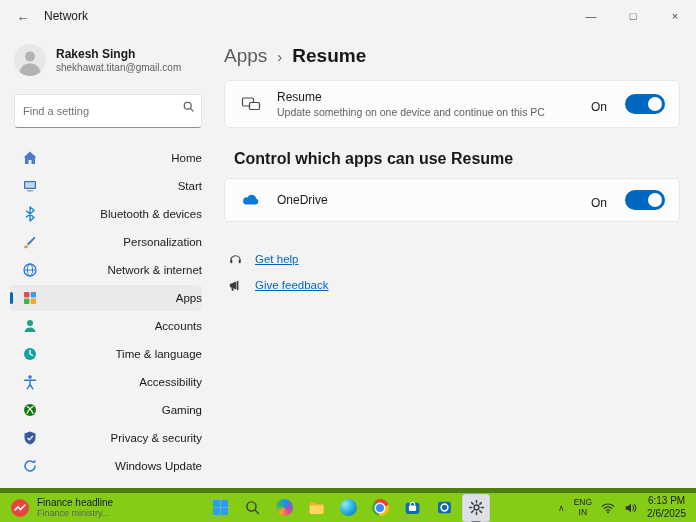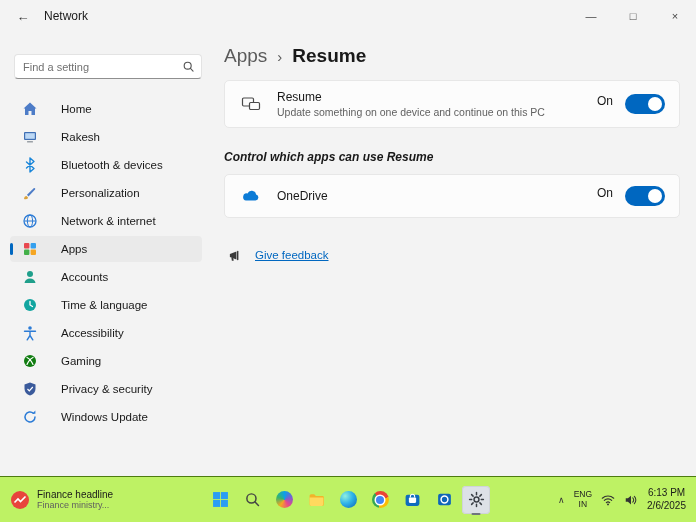--- a/index.html
+++ b/index.html
@@ -15,56 +15,56 @@
 
   
   .content{position:absolute;top:32px;bottom:34px;left:0;right:0;display:flex;}
 
   
   .sidebar{width:212px;flex-shrink:0;padding:8px 0 0 10px;}
   .user{display:flex;align-items:center;gap:10px;height:40px;margin-left:4px;cursor:pointer;}
   .avatar svg{width:32px;height:32px;display:block;}
   .user-name{font-size:12px;font-weight:700;}
   .user-email{font-size:10px;color:#606060;margin-top:1px;}
-  .searchbox{margin:14px 10px 16px 4px;position:relative;height:25px;}
+  .searchbox{margin:14px 10px 16px 4px;position:relative;height:34px;}
   .search-input{width:100%;height:100%;border:1px solid #e3e3e3;border-bottom:1px solid #8f8f8f;border-radius:4px;background:#fff;padding:0 26px 0 8px;font-size:11px;color:#191919;outline:none;}
   .search-input::placeholder{color:#717171;}
   .search-ic{position:absolute;right:7px;top:6px;}
   .search-ic svg{width:13px;height:13px;display:block;}
   .nav{display:flex;flex-direction:column;}
-  .nav-item{display:flex;align-items:center;gap:23px;height:26px;padding-left:12px;margin:1px 10px 1px 0;border-radius:4px;position:relative;cursor:pointer;}
+  .nav-item{display:flex;align-items:center;gap:8px;height:26px;padding-left:12px;margin:1px 10px 1px 0;border-radius:4px;position:relative;cursor:pointer;justify-content:space-between;}
   .nav-item.selected{background:#eaeaea;}
   .nav-item.selected::before{content:"";position:absolute;left:0;top:7px;height:12px;width:3px;border-radius:3px;background:#0067c0;}
   .nav-ic,.nav-ic svg{width:16px;height:16px;display:block;}
   .nav-label{font-size:11.5px;}
 
   
   .main{flex:1;padding:8px 16px 0 12px;}
   .breadcrumb{display:flex;align-items:center;gap:10px;height:32px;margin-bottom:8px;}
   .bc-parent{font-size:19px;color:#5a5a5a;cursor:pointer;}
   .bc-sep{font-size:15px;color:#5a5a5a;}
   .bc-current{font-size:19px;font-weight:700;}
   .card{display:flex;align-items:center;background:#fcfcfc;border:1px solid #e7e7e7;border-radius:5px;min-height:48px;padding:0 14px 0 16px;}
   .card.slim{min-height:44px;}
   .card-ic{width:20px;height:20px;margin-right:16px;flex-shrink:0;}
   .card-ic svg{width:20px;height:20px;display:block;}
   .card-title{font-size:12px;}
   .card-desc{font-size:10.5px;color:#616161;margin-top:2px;}
-  .card-right{margin-left:auto;display:flex;align-items:flex-start;gap:12px;}
+  .card-right{margin-left:auto;display:flex;align-items:flex-end;gap:18px;}
   .toggle-state{font-size:12px;}
   .toggle{width:40px;height:20px;border-radius:10px;background:#0067c0;position:relative;display:inline-block;cursor:pointer;}
   .toggle .knob{position:absolute;right:3px;top:3px;width:14px;height:14px;border-radius:50%;background:#fff;}
-  .section-title{font-size:12px;font-weight:700;margin:22px 0 10px 0;font-style:italic;}
+  .section-title{font-size:16px;font-weight:700;margin:22px 0 10px 10px;}
   .links{margin-top:28px;display:flex;flex-direction:column;gap:8px;padding-left:4px;}
   .link-row{display:flex;align-items:center;gap:12px;height:18px;}
   .link-ic svg{width:15px;height:15px;display:block;}
   .link{font-size:11.5px;color:#0067c0;text-decoration:underline;cursor:pointer;}
 
   
-  .taskbar{position:absolute;bottom:0;left:0;right:0;height:46px;background:#bef264;border-top:1px solid #4d7c0f;display:flex;align-items:center;}
+  .taskbar{position:absolute;bottom:0;left:0;right:0;height:34px;background:#84cc16;border-top:5px solid #4d7c0f;display:flex;align-items:center;}
   .widget{position:absolute;left:4px;display:flex;align-items:center;gap:7px;height:28px;padding:0 6px;border-radius:4px;cursor:pointer;}
   .widget-ic svg{width:20px;height:20px;display:block;}
   .w1{font-size:10px;color:#1a1a1a;}
   .w2{font-size:9px;color:#5f5f5f;}
   .tb-center{margin:0 auto;display:flex;align-items:center;gap:4px;}
   .tb-btn{width:28px;height:28px;display:flex;align-items:center;justify-content:center;border-radius:4px;position:relative;cursor:pointer;}
   .tb-btn svg{width:17px;height:17px;display:block;}
   .tb-btn.active{background:#dde1e7;box-shadow:inset 0 0 0 1px #cfd3d9;}
   .tb-btn.active::after{content:"";position:absolute;bottom:-1px;left:50%;transform:translateX(-50%);width:9px;height:2px;border-radius:2px;background:#70757d;}
   .disc{width:17px;height:17px;border-radius:50%;display:block;}
@@ -97,20 +97,33 @@
         </div>
       <div class="win-btn">
           <span>×</span>
         </div>
     </div>
   </div>
 
   <div class="content">
 
     <aside class="sidebar">
+      <div class="user">
+        <span class="avatar">
+          <svg viewBox="0 0 32 32">
+              <circle cx="16" cy="16" r="16" fill="#e7e7e7"></circle>
+              <circle cx="16" cy="12.5" r="5" fill="#b3b3b3"></circle>
+              <path d="M5.5 28c1.5-6 5.5-8.5 10.5-8.5S25 22 26.5 28a16 16 0 0 1-21 0Z" fill="#b3b3b3"></path>
+            </svg>
+        </span>
+        <div class="user-meta">
+          <div class="user-name">Rakesh Singh</div>
+          <div class="user-email">shekhawat.titan@gmail.com</div>
+        </div>
+      </div>
 
       <div class="searchbox">
         <input class="search-input" placeholder="Find a setting" style="">
         <span class="search-ic">
           <svg viewBox="0 0 16 16">
               <circle cx="7" cy="7" r="4.3" stroke="#555" stroke-width="1.4" fill="none"></circle>
               <path d="m10.4 10.4 3.2 3.2" stroke="#555" stroke-width="1.4" stroke-linecap="round"></path>
             </svg>
         </span>
       </div>
@@ -125,21 +138,21 @@
           <span class="nav-label">Home</span>
         </div>
         <div class="nav-item">
           <span class="nav-ic">
               <svg viewBox="0 0 16 16">
                 <rect x="2" y="3" width="12" height="8" rx="1" fill="#3f6fb4"></rect>
                 <rect x="3.2" y="4.2" width="9.6" height="5.6" fill="#bcd8f5"></rect>
                 <rect x="5" y="12" width="6" height="1.5" rx=".6" fill="#9aa0a6"></rect>
               </svg>
             </span>
-          <span class="nav-label">Rakesh</span>
+          <span class="nav-label">Start</span>
         </div>
         <div class="nav-item">
           <span class="nav-ic">
               <svg viewBox="0 0 16 16">
                 <path d="M8 1v14M8 1l4 3.5L4.5 11M4.5 5 12 11.5 8 15" stroke="#1a86d9" stroke-width="1.4" fill="none" stroke-linecap="round" stroke-linejoin="round"></path>
               </svg>
             </span>
           <span class="nav-label">Bluetooth &amp; devices</span>
         </div>
         <div class="nav-item">
@@ -268,20 +281,30 @@
         </div>
         <div class="card-right">
           <span class="toggle-state">On</span>
           <span class="toggle">
               <span class="knob"></span>
             </span>
         </div>
       </section>
 
       <div class="links">
+        <div class="link-row">
+          <span class="link-ic">
+            <svg viewBox="0 0 16 16">
+                <path d="M3 9a5 5 0 0 1 10 0" stroke="#3a3a3a" stroke-width="1.3" fill="none"></path>
+                <rect x="2.4" y="8.3" width="2.2" height="3.6" rx="1" fill="#3a3a3a"></rect>
+                <rect x="11.4" y="8.3" width="2.2" height="3.6" rx="1" fill="#3a3a3a"></rect>
+              </svg>
+          </span>
+          <a class="link">Get help</a>
+        </div>
         <div class="link-row">
           <span class="link-ic">
             <svg viewBox="0 0 16 16">
                 <path d="M2 6.5v3l7 2.8V3.7Z" fill="#3a3a3a"></path>
                 <rect x="9.6" y="3" width="1.5" height="10" rx=".7" fill="#3a3a3a"></rect>
                 <path d="m3.6 10 0.5 3.5h2L5.6 10.6Z" fill="#3a3a3a"></path>
               </svg>
           </span>
           <a class="link">Give feedback</a>
         </div>

